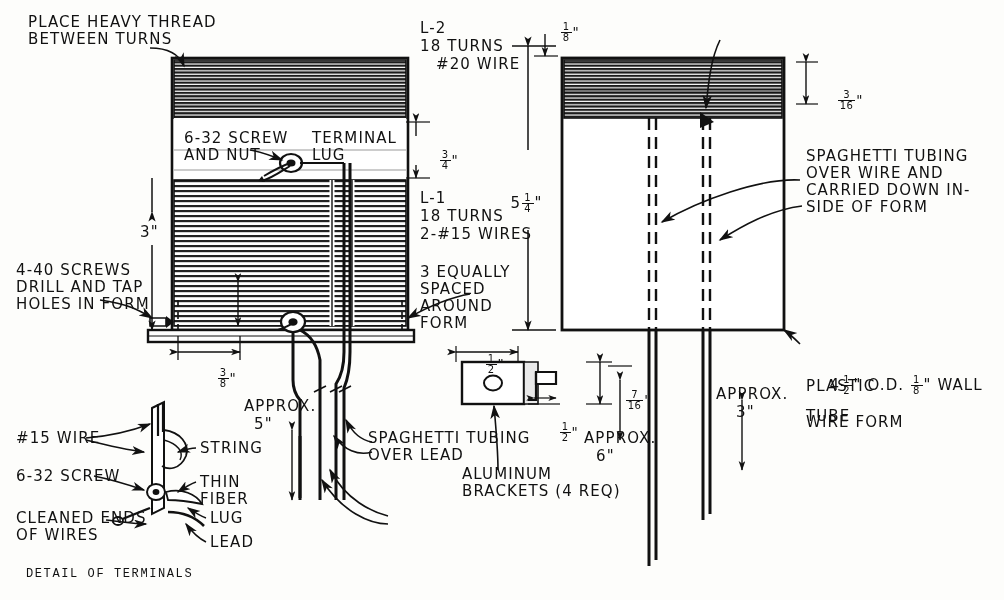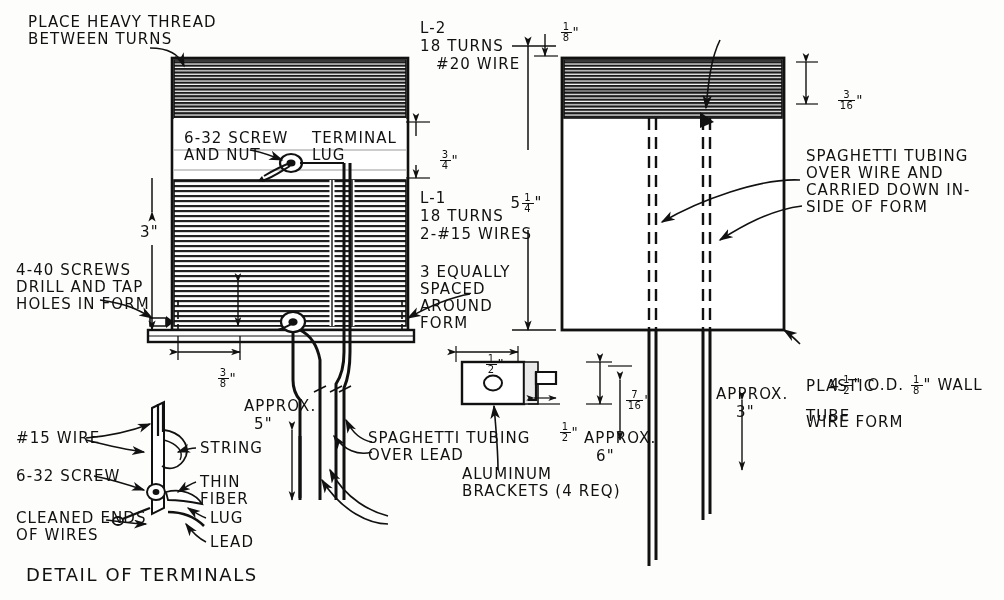--- a/index.html
+++ b/index.html
@@ -339,15 +339,15 @@
   <div class="lbl big" style="left:16px; top:468px;">6-32 SCREW</div>
   <div class="lbl big" style="left:16px; top:510px;">CLEANED ENDS
 OF WIRES</div>
 
   <div class="lbl big" style="left:200px; top:440px;">STRING</div>
   <div class="lbl big" style="left:200px; top:474px;">THIN
 FIBER</div>
   <div class="lbl big" style="left:210px; top:510px;">LUG</div>
   <div class="lbl big" style="left:210px; top:534px;">LEAD</div>
 
-  <div class="lbl big" style="left:26px; top:566px; font-size:18px; letter-spacing:1.6px;">DETAIL OF TERMINALS</div>
+  <div class="lbl big" style="left:26px; top:566px; font-size:12px; letter-spacing:1.6px;font-family:Liberation Mono, monospace;">DETAIL OF TERMINALS</div>
 
 </div>
 
 </body></html>

